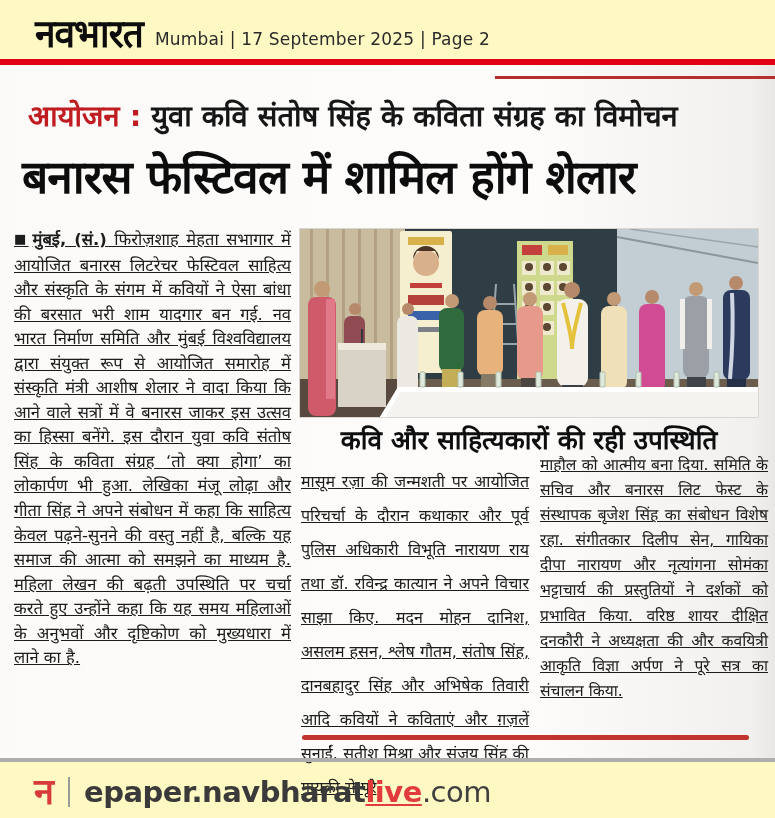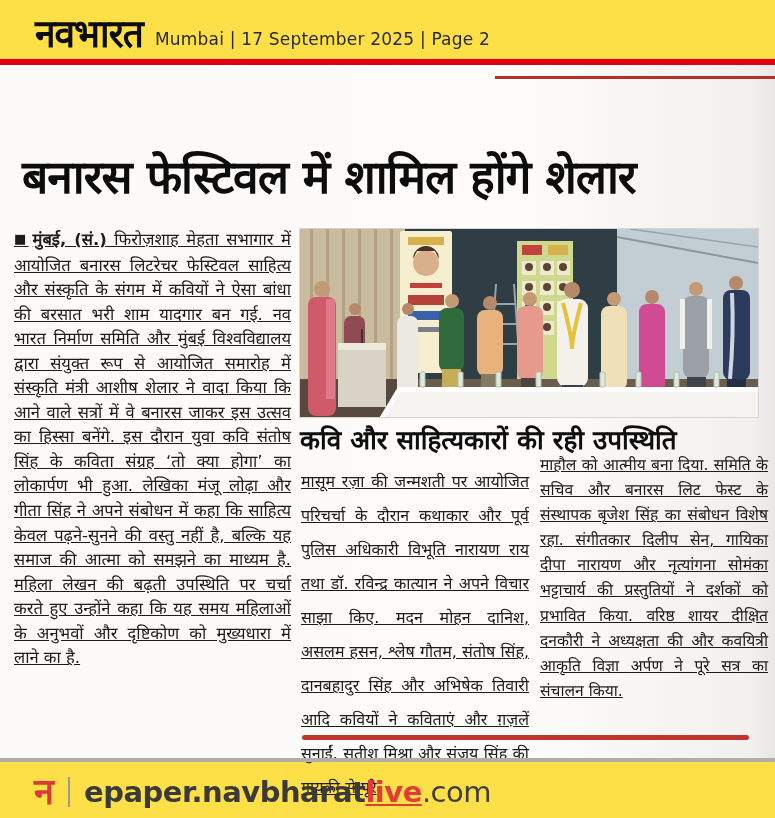--- a/index.html
+++ b/index.html
@@ -1,19 +1,19 @@
 <!DOCTYPE html>
 <html lang="hi"><head>
 <meta charset="utf-8">
 <style>
   html,body{margin:0;padding:0;background:#ffffff;}
   .page{
     position:relative;
     width:775px;height:818px;
-    background:#fde047;
+    background:#fef9c3;
     overflow:hidden;
     font-family:"DejaVu Sans","Liberation Sans",sans-serif;
   }
   
   .masthead{position:absolute;left:35px;top:8px;height:44px;display:flex;align-items:flex-end;gap:12px;}
   .masthead .logo{
     font-size:37px;font-weight:bold;color:#0d0d0d;letter-spacing:-1px;line-height:1;
     transform:scaleY(1.05);
   }
   .masthead .meta{font-size:17px;color:#2b2b2b;padding-bottom:3px;letter-spacing:.2px;text-align:center;}
@@ -36,21 +36,21 @@
   
   .col{position:absolute;text-align:justify;color:#1c1c1c;}
   .col p{margin:0;text-decoration:underline;}
   .col1{left:14px;top:163px;width:277px;font-size:16.5px;line-height:24.55px;}
   .col1 .lead-bold{font-weight:bold;}
   .col1 .bullet{font-size:13px;position:relative;top:-2px;font-weight:bold;margin-right:4px;}
   .col2{left:301px;top:400px;width:228px;font-size:16px;line-height:34px;}
   .col3{left:540px;top:388px;width:228px;font-size:15.6px;line-height:25.1px;}
   .subheadline{
     position:absolute;left:300px;top:356px;width:458px;
-    text-align:left;font-size:26px;font-weight:bold;color:#0e0e0e;white-space:nowrap;
+    text-align:center;font-size:26px;font-weight:bold;color:#0e0e0e;white-space:nowrap;
   }
   .photo-frame{
     position:absolute;left:300px;top:164px;width:458px;height:188px;
     background:#9fadb6;box-shadow:0 0 0 1px #d8d5d0;
   }
   .photo-frame svg{display:block;}
   .rule-red-under{position:absolute;left:302px;top:670px;width:447px;height:5px;background:#c2342e;border-radius:3px;}
   
   .rule-gray{position:absolute;left:0;top:758px;width:775px;height:4px;background:#b0aeac;}
   .footer{position:absolute;left:34px;top:770px;height:44px;display:flex;align-items:center;gap:14px;}
@@ -68,20 +68,23 @@
 
   <div class="masthead">
     <div class="logo">नवभारत</div>
     <div class="meta">Mumbai | 17 September 2025 | Page 2</div>
   </div>
   <div class="rule-red-top"></div>
 
   <div class="clip">
     <div class="rule-red-partial"></div>
 
+    <div class="kicker">
+      <span class="kicker-label">आयोजन :</span><span>युवा कवि संतोष सिंह के कविता संग्रह का विमोचन</span>
+    </div>
 
     <div class="headline">बनारस फेस्टिवल में शामिल होंगे शेलार</div>
 
     <div class="col col1">
       <p>
         <span class="bullet">■</span><span class="lead-bold">मुंबई, (सं.)</span><span> फिरोज़शाह मेहता सभागार में आयोजित बनारस लिटरेचर फेस्टिवल साहित्य और संस्कृति के संगम में कवियों ने ऐसा बांधा की बरसात भरी शाम यादगार बन गई. नव भारत निर्माण समिति और मुंबई विश्वविद्यालय द्वारा संयुक्त रूप से आयोजित समारोह में संस्कृति मंत्री आशीष शेलार ने वादा किया कि आने वाले सत्रों में वे बनारस जाकर इस उत्सव का हिस्सा बनेंगे. इस दौरान युवा कवि संतोष सिंह के कविता संग्रह ‘तो क्या होगा’ का लोकार्पण भी हुआ. लेखिका मंजू लोढ़ा और गीता सिंह ने अपने संबोधन में कहा कि साहित्य केवल पढ़ने-सुनने की वस्तु नहीं है, बल्कि यह समाज की आत्मा को समझने का माध्यम है. महिला लेखन की बढ़ती उपस्थिति पर चर्चा करते हुए उन्होंने कहा कि यह समय महिलाओं के अनुभवों और दृष्टिकोण को मुख्यधारा में लाने का है.</span>
       </p>
     </div>
 
     <div class="photo-frame">

